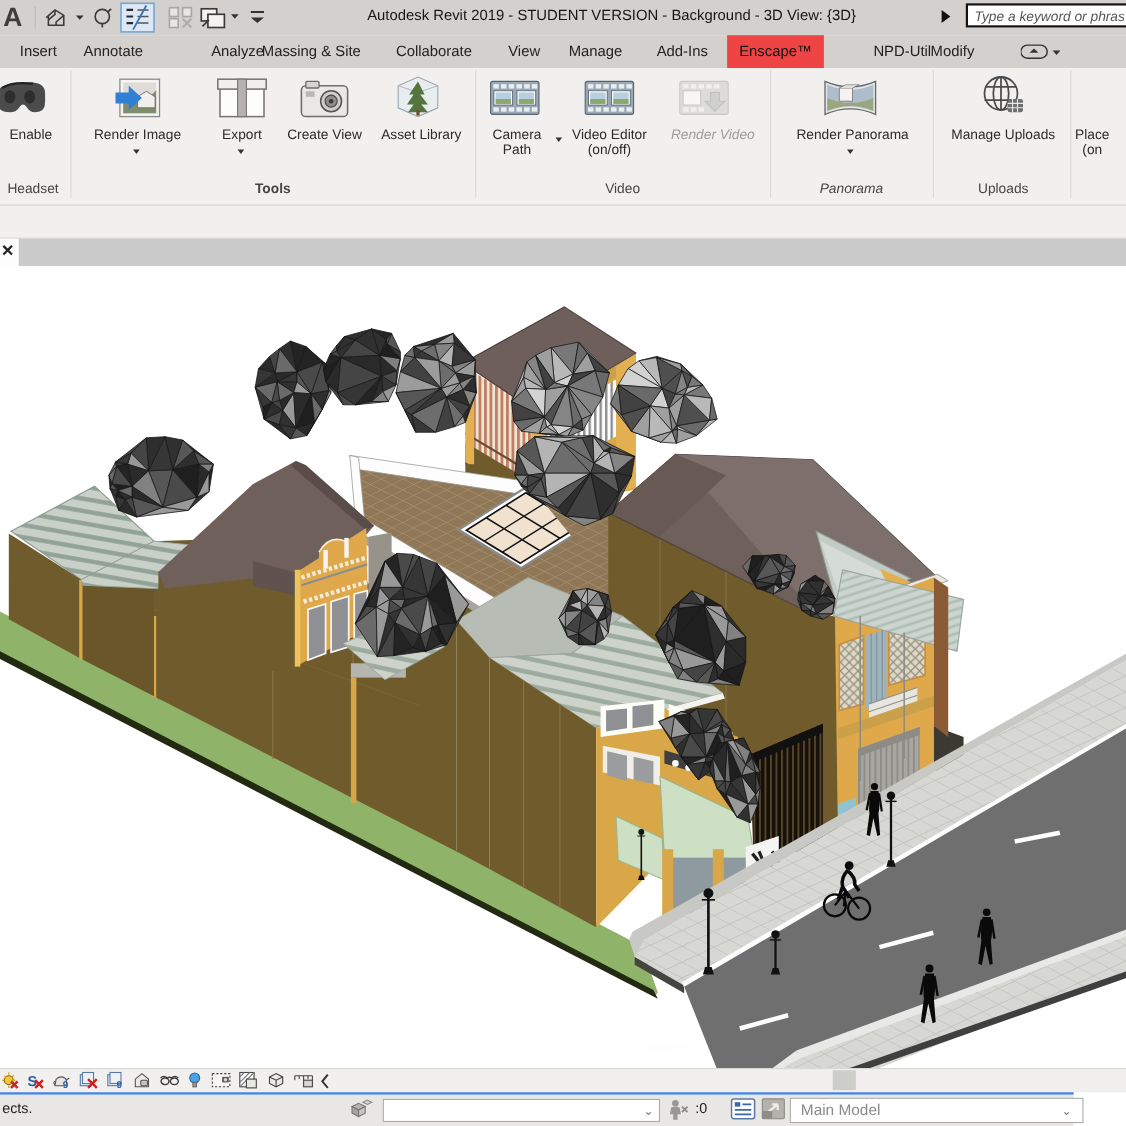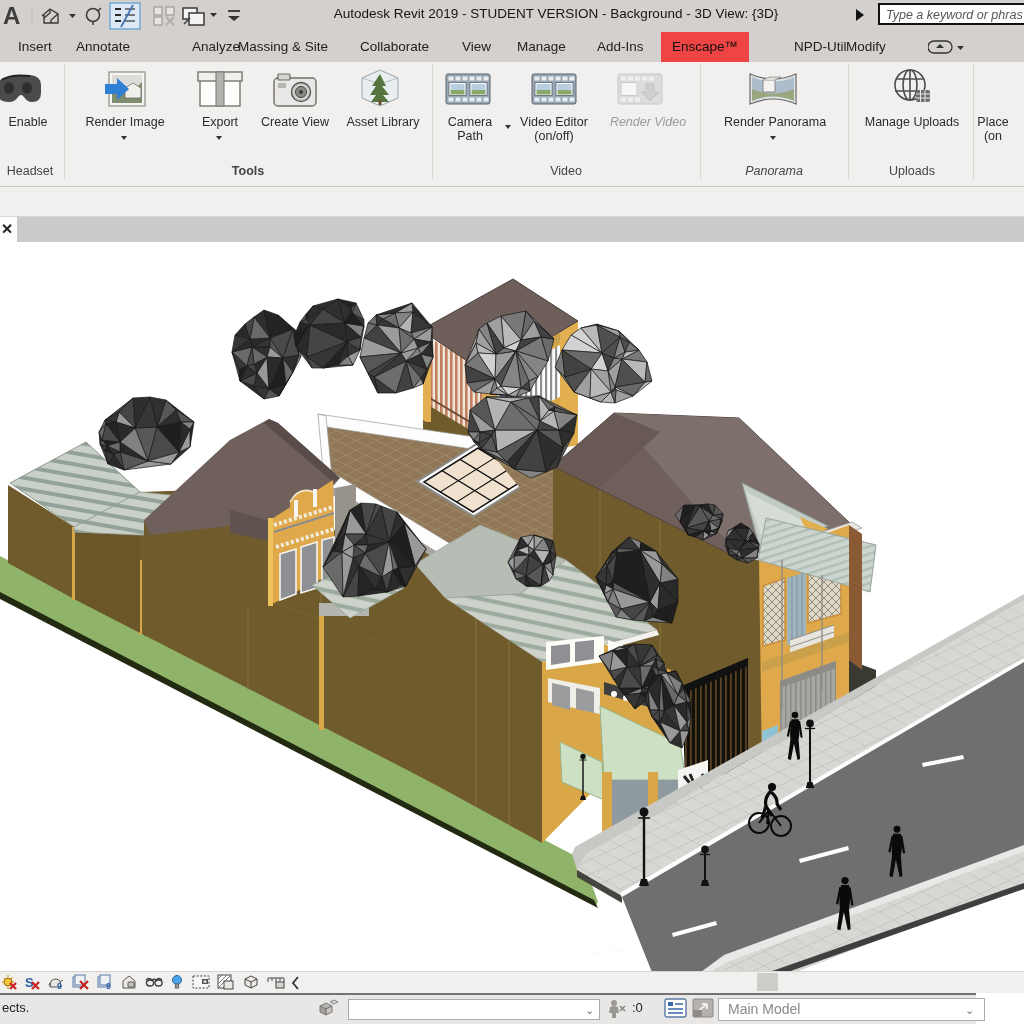--- a/index.html
+++ b/index.html
@@ -27,21 +27,21 @@
   
   #band{left:0;top:187px;width:1024px;height:30px;background:#f1f0ef;border-bottom:1px solid #d8d6d3;box-sizing:border-box;}
   #viewtabs{left:0;top:217px;width:1024px;height:25px;background:#cacaca;}
   #vtab{position:absolute;left:0;top:0;width:17px;height:25px;background:#fdfdfd;
     font-size:14.5px;font-weight:bold;color:#222;text-align:left;line-height:24px;padding-left:1px;box-sizing:border-box;}
   
   #canvas{left:0;top:242px;width:1024px;height:729px;background:#fff;overflow:hidden;}
   
   #viewbar{left:0;top:971px;width:1024px;height:22px;background:#f1f0ef;border-top:1px solid #d8d6d3;box-sizing:border-box;}
   #hthumb{left:757px;top:973px;width:21px;height:18px;background:#cdcdca;}
-  #statusbar{left:0;top:993px;width:976px;height:31px;background:#e9e7e5;border-top:2px solid #737373;box-sizing:border-box;}
+  #statusbar{left:0;top:993px;width:976px;height:31px;background:#e9e7e5;border-top:2px solid #3b82f6;box-sizing:border-box;}
   .combo{position:absolute;background:#fff;border:1px solid #ababab;box-sizing:border-box;}
   .ddv{position:absolute;font-size:11px;color:#777;}
 </style>
 </head>
 <body>
 <div id="app">
 
   <div id="titlebar" class="abs"></div>
   <div id="title" class="abs">Autodesk Revit 2019 - STUDENT VERSION - Background - 3D View: {3D}</div>
   <svg id="qat" class="abs" style="left:0;top:0" width="260" height="32" viewBox="0 0 260 32">

